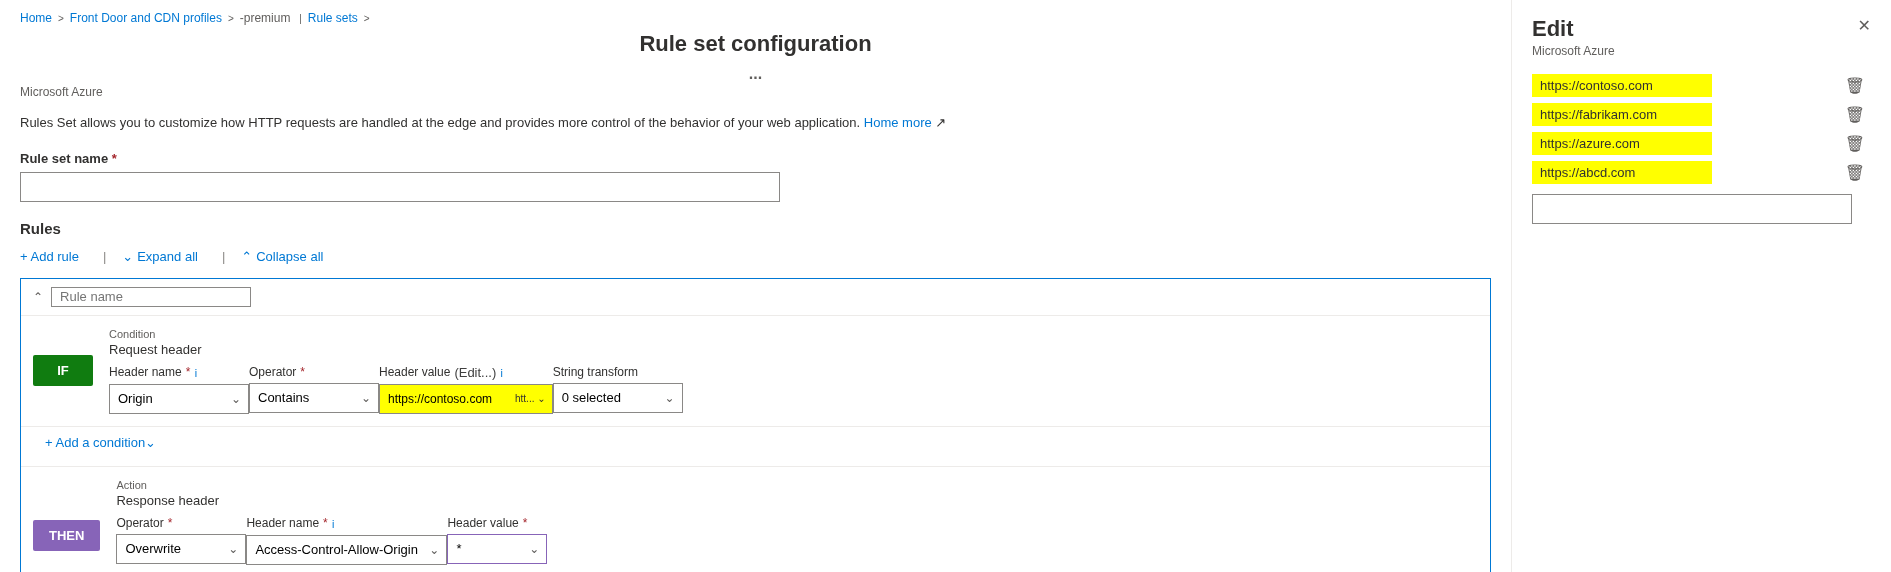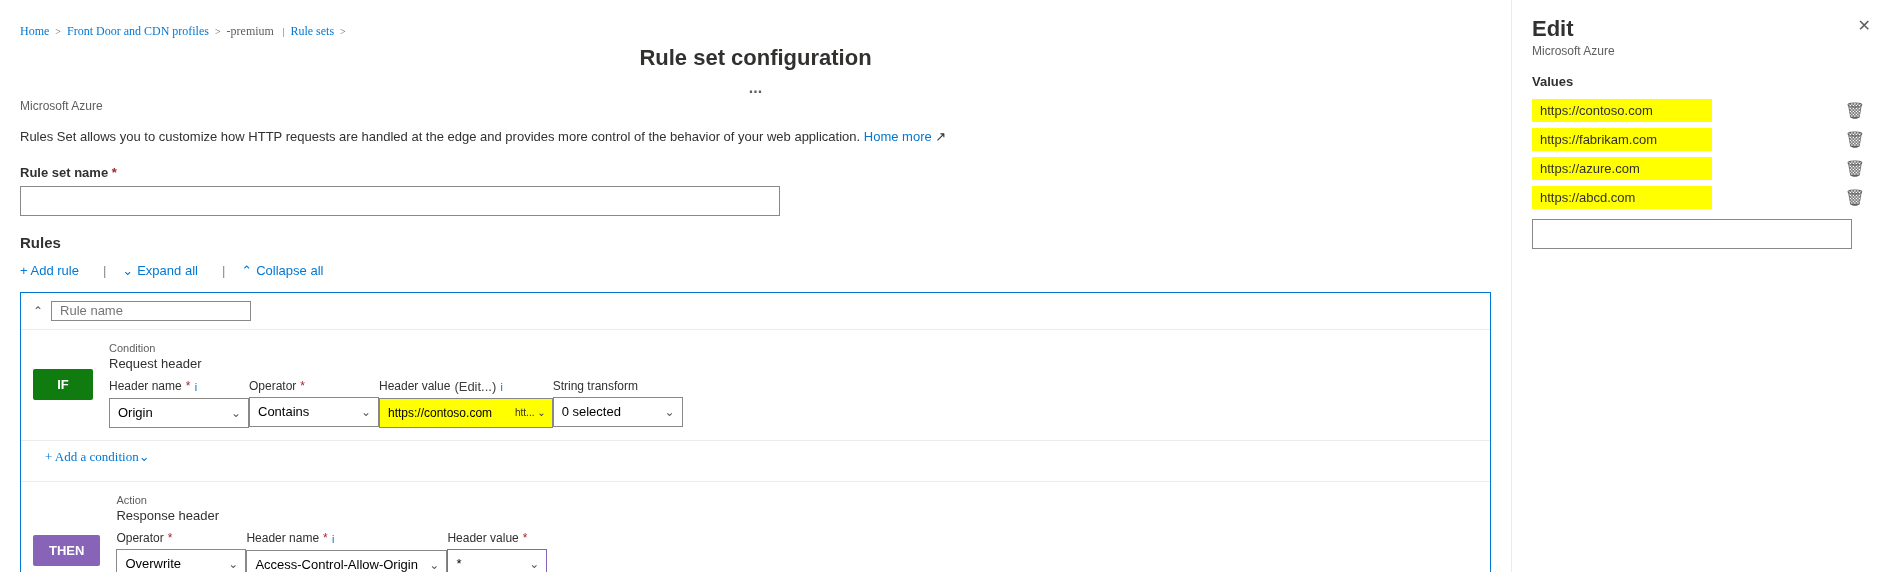--- a/index.html
+++ b/index.html
@@ -1,20 +1,20 @@
 <!DOCTYPE html>
 <html><head>
   <meta charset="utf-8">
   <style>
     * { box-sizing: border-box; margin: 0; padding: 0; }
     body { font-family: 'Segoe UI', Arial, sans-serif; font-size: 13px; color: #323130; background: #fff; display: flex; height: 572px; overflow: hidden; }
     
     .main-content { flex: 1; padding: 0 20px 20px 20px; overflow-y: auto; min-width: 0; }
     
-    .breadcrumb { display: flex; align-items: center; gap: 6px; padding: 24px 0 6px 0; font-size: 12px; color: #0078d4; font-family: Liberation Serif, serif; }
+    .breadcrumb { display: flex; align-items: center; gap: 6px; padding: 11px 0 6px 0; font-size: 12px; color: #0078d4; }
     .breadcrumb span { color: #605e5c; }
     .breadcrumb a { color: #0078d4; text-decoration: none; }
     .breadcrumb-sep { color: #605e5c; font-size: 10px; }
     
     .page-title { font-size: 22px; font-weight: 600; color: #323130; display: flex; align-items: center; gap: 8px; margin-bottom: 2px; flex-direction: column; }
     .page-title .ellipsis { font-size: 16px; color: #605e5c; cursor: pointer; }
     .subtitle { font-size: 12px; color: #605e5c; margin-bottom: 14px; }
     
     .description { font-size: 13px; color: #323130; margin-bottom: 18px; line-height: 1.5; }
     .description a { color: #0078d4; text-decoration: none; }
@@ -49,21 +49,21 @@
     .fields-row { display: flex; align-items: flex-start; flex-wrap: wrap; }
     .field-group { display: flex; flex-direction: column; gap: 4px; }
     .field-group label { font-size: 12px; color: #323130; display: flex; align-items: center; gap: 4px; }
     .field-group label .required { color: #a4262c; }
     .field-group label .info-icon { color: #0078d4; font-size: 11px; cursor: pointer; }
     
     .select-input { height: 30px; border: 1px solid #8a8886; padding: 0 28px 0 8px; font-size: 13px; background: #fff; appearance: none; -webkit-appearance: none; cursor: pointer; outline: none; min-width: 120px; }
     .select-wrapper { position: relative; display: inline-block; }
     .select-wrapper::after { content: '⌄'; position: absolute; right: 8px; top: 50%; transform: translateY(-50%); pointer-events: none; font-size: 12px; color: #605e5c; }
     
-    .add-condition { display: flex; align-items: flex-end; gap: 0; padding: 8px 12px; color: #0078d4; cursor: pointer; font-size: 13px; background: none; border: none; font-family: Liberation Serif, serif; }
+    .add-condition { display: flex; align-items: flex-end; gap: 0; padding: 8px 12px; color: #0078d4; cursor: pointer; font-size: 13px; background: none; border: none; }
     
     .then-section { display: flex; align-items: flex-start; padding: 12px; gap: 16px; }
     
     .arrow-indicator { color: #d13438; font-size: 24px; text-align: center; margin-top: 2px; }
     
     .edit-panel { width: 380px; border-left: 1px solid #edebe9; padding: 16px 20px; flex-shrink: 0; position: relative; }
     .edit-panel-title { font-size: 22px; font-weight: 600; margin-bottom: 2px; }
     .edit-panel-subtitle { font-size: 12px; color: #605e5c; margin-bottom: 16px; }
     .close-btn { position: absolute; top: 12px; right: 16px; background: none; border: none; font-size: 16px; cursor: pointer; color: #605e5c; padding: 4px; }
     
@@ -263,21 +263,20 @@
 
     </div>
   </div>
 </div>
 
 <div class="edit-panel">
   <div class="edit-panel-title">Edit</div>
   <div class="edit-panel-subtitle">Microsoft Azure</div>
   <button class="close-btn">✕</button>
 
-  <div class="values-label">Values</div>
 
   <div>
     <div class="value-item">
       <span class="value-tag">https://contoso.com</span>
       <button class="delete-btn">🗑</button>
     </div>
     <div class="value-item">
       <span class="value-tag">https://fabrikam.com</span>
       <button class="delete-btn">🗑</button>
     </div>

